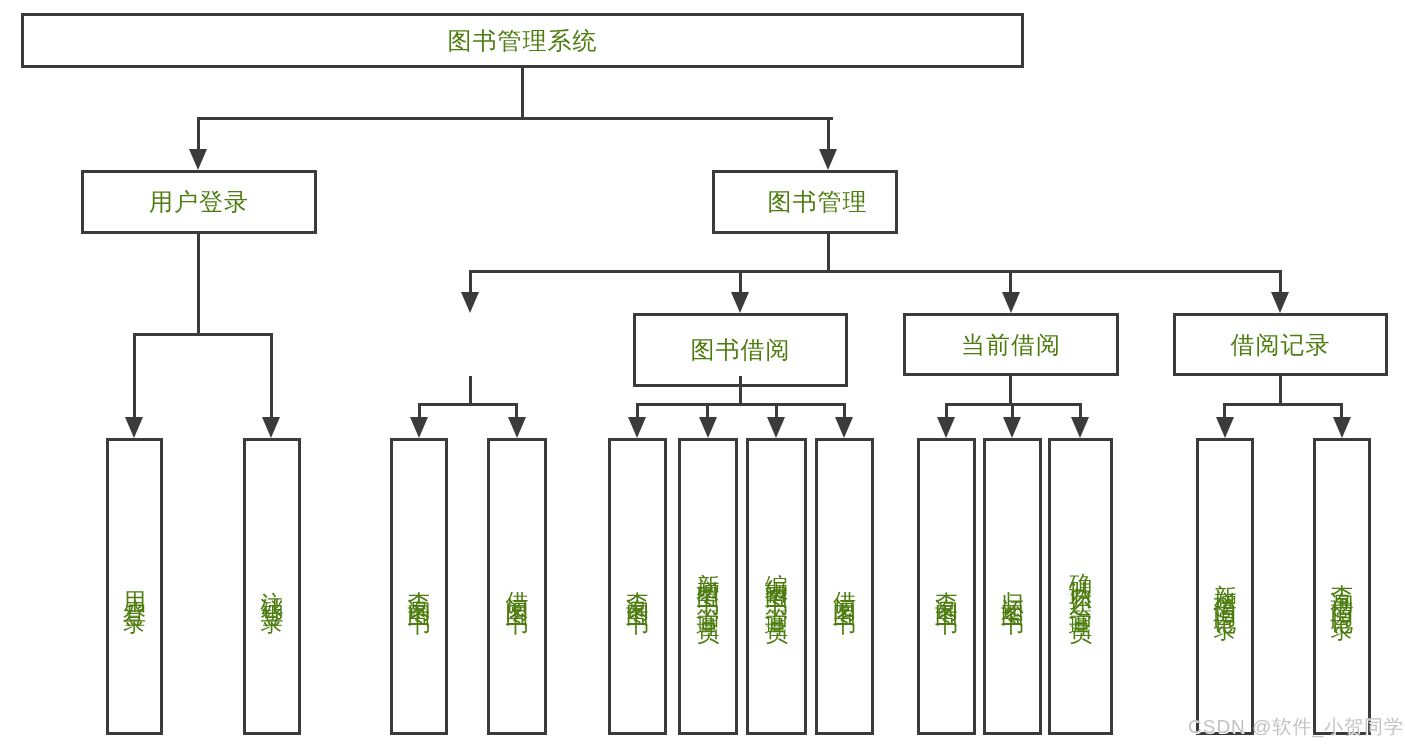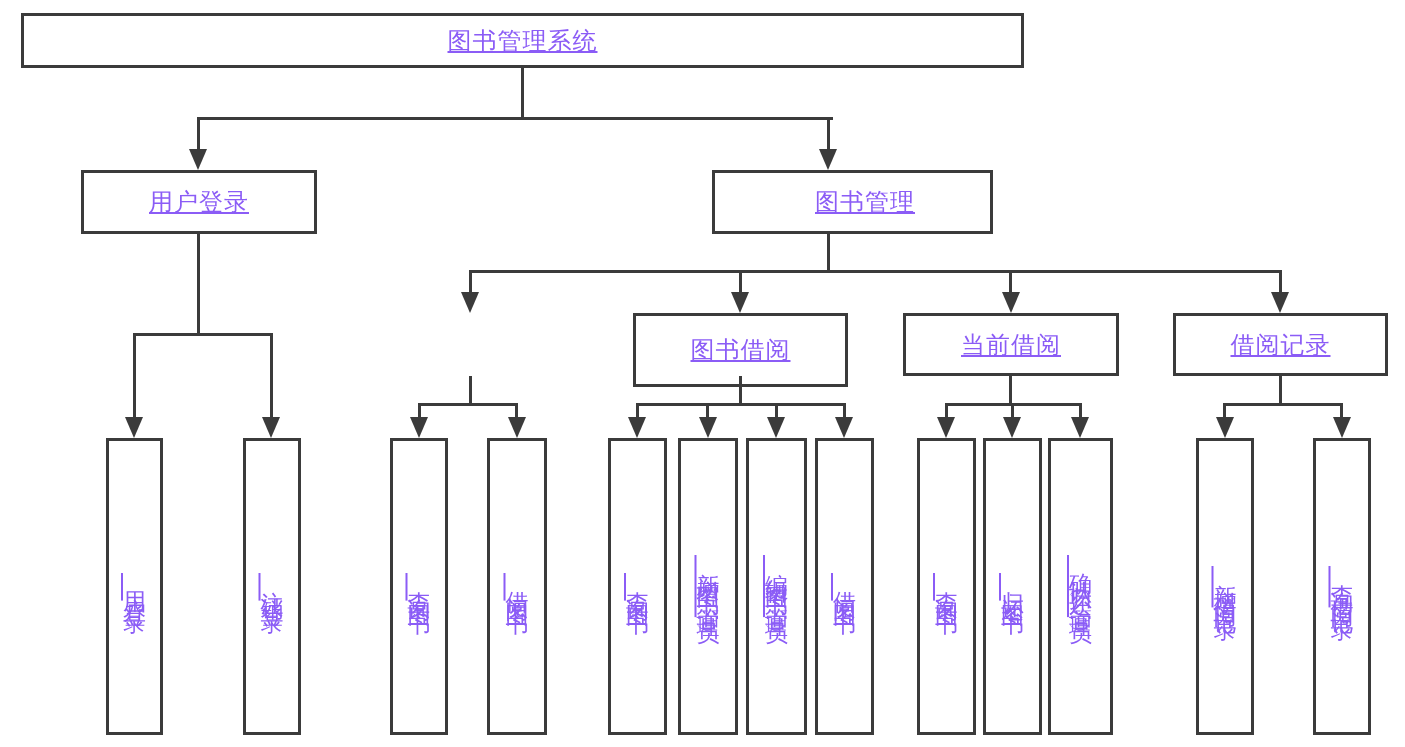--- a/index.html
+++ b/index.html
@@ -3,21 +3,21 @@
 <meta charset="utf-8">
 <style>
   html,body { margin:0; padding:0; background:#ffffff; }
   #stage {
     position:relative; width:1405px; height:747px; background:#ffffff;
     font-family:"Liberation Sans", sans-serif; color:#333333; overflow:hidden;
   }
   .box {
     position:absolute; box-sizing:border-box; background:#ffffff;
     border:3px solid #3b3b3b; display:flex; align-items:center; justify-content:center;
-    font-size:24px; color:#8b5cf6; letter-spacing:1px; text-align:right;text-decoration:underline;
+    font-size:24px; color:#4d7c0f; letter-spacing:1px; text-align:right;
   }
   .vbox {
     writing-mode:vertical-rl; text-orientation:mixed; letter-spacing:0.3em;
     font-size:23px; line-height:1;
   }
   .line { position:absolute; background:#3b3b3b; }
   .arrow {
     position:absolute; width:0; height:0;
     border-left:9px solid transparent; border-right:9px solid transparent;
     border-top:21px solid #3b3b3b; transform:translateX(-50%);
@@ -36,21 +36,21 @@
   <div class="box" style="left:21px; top:13px; width:1003px; height:55px;">图书管理系统</div>
 
   <div class="line" style="left:521px; top:68px; width:3px; height:52px;"></div>
   <div class="line" style="left:197px; top:117px; width:636px; height:3px;"></div>
   <div class="line" style="left:197px; top:117px; width:3px; height:34px;"></div>
   <div class="arrow" style="left:198px; top:149px;"></div>
   <div class="line" style="left:827px; top:117px; width:3px; height:34px;"></div>
   <div class="arrow" style="left:828px; top:149px;"></div>
 
   <div class="box" style="left:81px; top:170px; width:236px; height:64px;">用户登录</div>
-  <div class="box" style="left:712px; top:170px; width:281px; height:64px;padding-left:25px;">图书管理</div>
+  <div class="box" style="left:712px; top:170px; width:186px; height:64px;padding-left:25px;">图书管理</div>
 
   <div class="line" style="left:197px; top:234px; width:3px; height:102px;"></div>
   <div class="line" style="left:133px; top:333px; width:140px; height:3px;"></div>
   <div class="line" style="left:133px; top:333px; width:3px; height:84px;"></div>
   <div class="arrow" style="left:134px; top:417px;"></div>
   <div class="line" style="left:270px; top:333px; width:3px; height:84px;"></div>
   <div class="arrow" style="left:271px; top:417px;"></div>
 
   <div class="line" style="left:827px; top:234px; width:3px; height:39px;"></div>
   <div class="line" style="left:469px; top:270px; width:813px; height:3px;"></div>
@@ -112,14 +112,15 @@
   <div class="box vbox" style="left:746px; top:438px; width:61px; height:297px;">编辑图书（管理员）</div>
   <div class="box vbox" style="left:815px; top:438px; width:59px; height:297px;">借阅图书</div>
 
   <div class="box vbox" style="left:917px; top:438px; width:59px; height:297px;">查询图书</div>
   <div class="box vbox" style="left:983px; top:438px; width:59px; height:297px;">归还图书</div>
   <div class="box vbox" style="left:1048px; top:438px; width:65px; height:297px;">确认归还（管理员）</div>
 
   <div class="box vbox" style="left:1196px; top:438px; width:58px; height:297px;">新增借阅记录</div>
   <div class="box vbox" style="left:1313px; top:438px; width:58px; height:297px;">查询借阅记录</div>
 
+  <div class="watermark">CSDN @软件_小贺同学</div>
 
 </div>
 
 </body></html>

